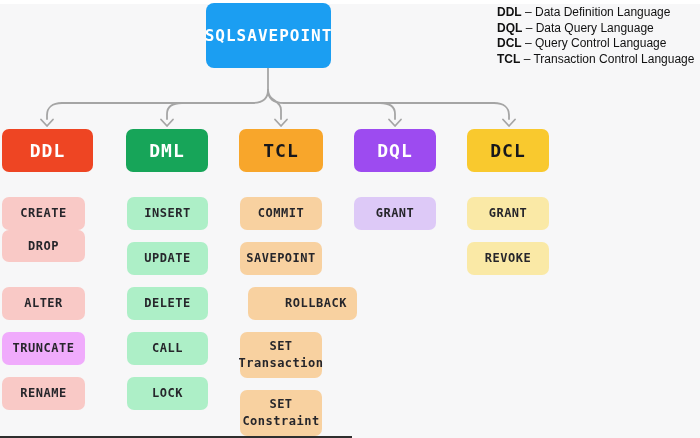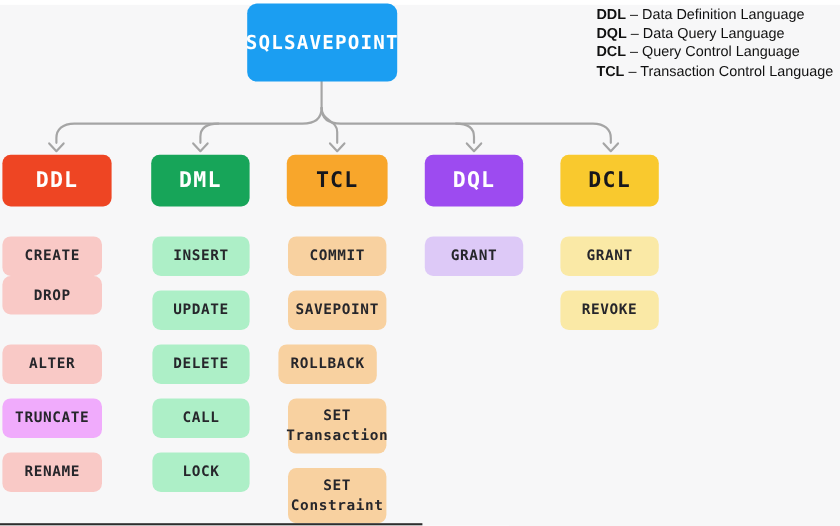--- a/index.html
+++ b/index.html
@@ -102,21 +102,21 @@
       <div class="cmd-node" style="left: 127px; top: 197px; width: 81px; height: 33px; background: rgb(173, 239, 199);"><span>INSERT</span></div>
       <div class="cmd-node" style="left: 127px; top: 242px; width: 81px; height: 33px; background: rgb(173, 239, 199);"><span>UPDATE</span></div>
       <div class="cmd-node" style="left: 127px; top: 287px; width: 81px; height: 33px; background: rgb(173, 239, 199);"><span>DELETE</span></div>
       <div class="cmd-node" style="left: 127px; top: 332px; width: 81px; height: 33px; background: rgb(173, 239, 199);"><span>CALL</span></div>
       <div class="cmd-node" style="left: 127px; top: 377px; width: 81px; height: 33px; background: rgb(173, 239, 199);"><span>LOCK</span></div>
       <div class="cat-node" style="left: 239px; top: 129px; width: 84px; background: rgb(248, 166, 43); color: rgb(23, 23, 28);">
         <span>TCL</span>
       </div>
       <div class="cmd-node" style="left: 240px; top: 197px; width: 82px; height: 33px; background: rgb(248, 209, 160);"><span>COMMIT</span></div>
       <div class="cmd-node" style="left: 240px; top: 242px; width: 82px; height: 33px; background: rgb(248, 209, 160);"><span>SAVEPOINT</span></div>
-      <div class="cmd-node" style="left: 232px; top: 287px; width: 82px; height: 33px; background: rgb(248, 209, 160);"><span>ROLLBACK</span></div>
+      <div class="cmd-node" style="left: 248px; top: 287px; width: 82px; height: 33px; background: rgb(248, 209, 160); padding-left: 27px;"><span>ROLLBACK</span></div>
       <div class="cmd-node" style="left: 240px; top: 332px; width: 82px; height: 46px; background: rgb(248, 209, 160);"><span>SET
 Transaction</span></div>
       <div class="cmd-node" style="left: 240px; top: 390px; width: 82px; height: 46px; background: rgb(248, 209, 160);"><span>SET
 Constraint</span></div>
       <div class="cat-node" style="left: 354px; top: 129px; width: 82px; background: rgb(157, 75, 240); color: rgb(255, 255, 255);">
         <span>DQL</span>
       </div>
       <div class="cmd-node" style="left: 354px; top: 197px; width: 82px; height: 33px; background: rgb(221, 201, 247);"><span>GRANT</span></div>
       <div class="cat-node" style="left: 467px; top: 129px; width: 82px; background: rgb(249, 201, 46); color: rgb(23, 23, 28);">
         <span>DCL</span>

